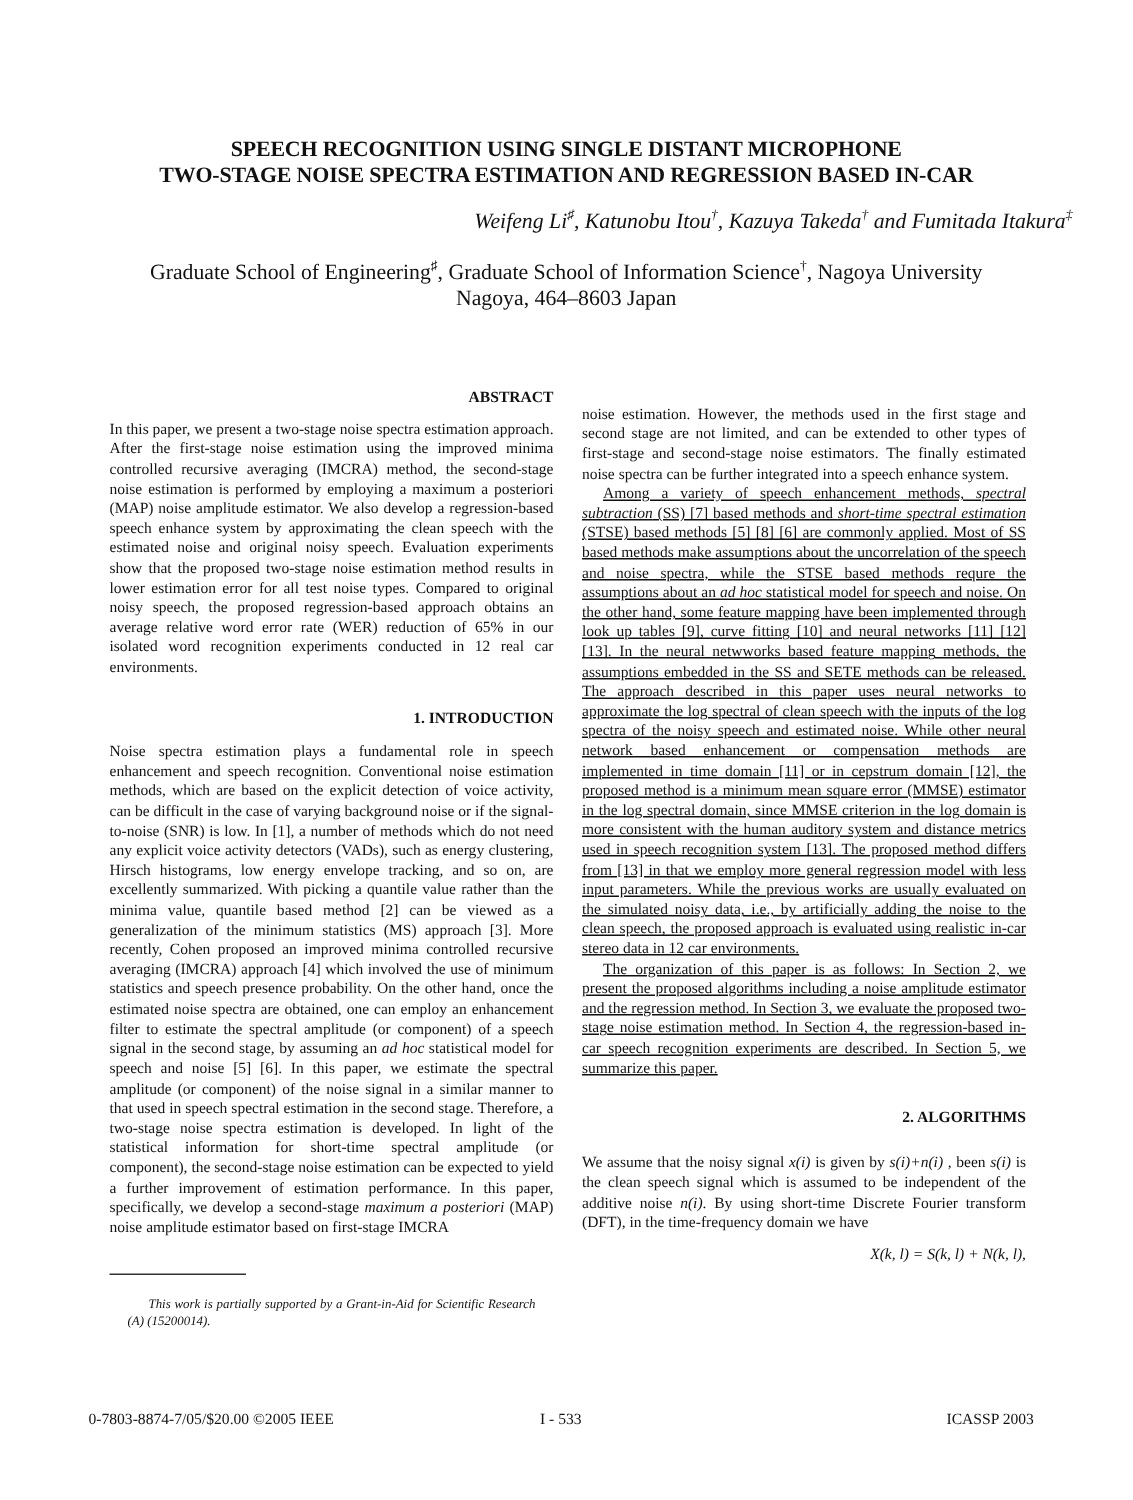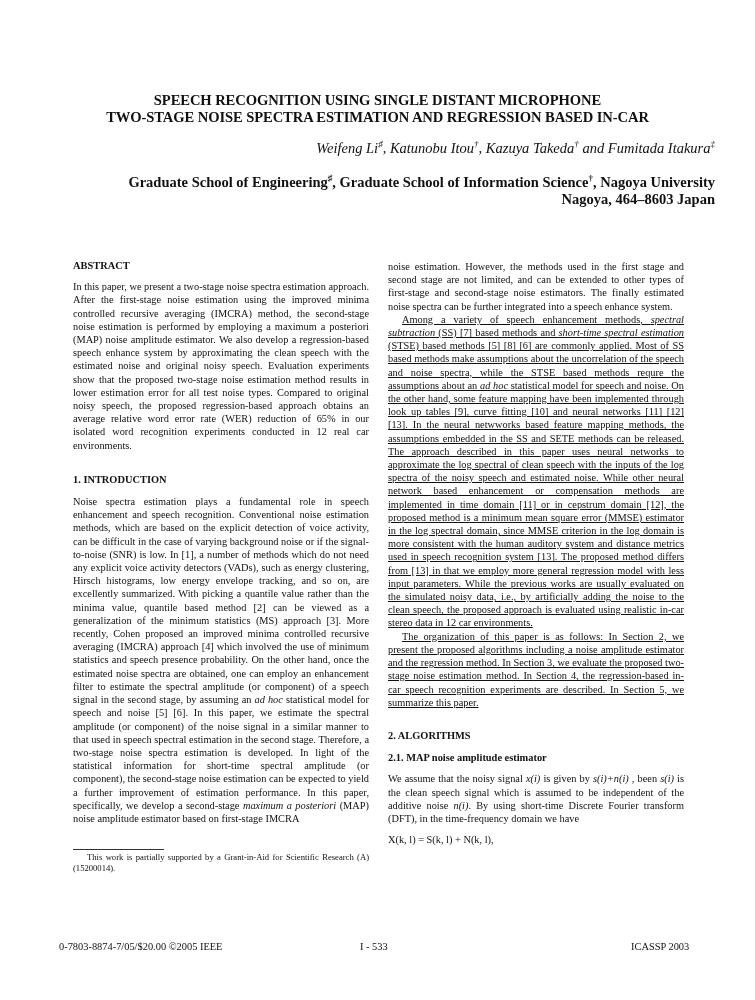--- a/index.html
+++ b/index.html
@@ -2,33 +2,33 @@
 <html><head>
 <meta charset="utf-8">
 <style>
   html, body { margin: 0; padding: 0; background: #ffffff; }
   body { width: 755px; height: 1000px; position: relative; overflow: hidden;
          font-family: "Liberation Serif", "DejaVu Serif", serif; color: #111; }
   .title { position: absolute; left: 40px; width: 675px; top: 92px; text-align: center;
            font-weight: bold; font-size: 14.6px; line-height: 17px; letter-spacing: -0.1px; }
   .authors { position: absolute; left: 40px; width: 675px; top: 140px; text-align: right;
              font-style: italic; font-size: 14.5px; line-height: 17px; }
-  .affil { position: absolute; left: 40px; width: 675px; top: 174px; text-align: right;
-           font-size: 14.5px; line-height: 17px; font-weight: bold; }
+  .affil { position: absolute; left: 40px; width: 675px; top: 174px; text-align: center;
+           font-size: 14.5px; line-height: 17px; }
   .col { position: absolute; width: 296px; font-size: 10.35px; line-height: 13.2px; text-align: justify; }
   .col p { margin: 0; }
   .left { left: 73px; top: 259px; }
-  .right { left: 388px; top: 260px; }
-  .sec-head { text-align: left; font-weight: bold; font-size: 10.4px; margin: 0; }
+  .right { left: 388px; top: 270px; }
+  .sec-head { text-align: right; font-weight: bold; font-size: 10.4px; margin: 0; }
   .subsec-head { font-weight: bold; font-size: 10.4px; margin: 0; text-align: left; }
   .indent { text-indent: 14px; text-decoration: underline; }
   .footrule { position: absolute; left: 73px; top: 849px; width: 91px; height: 0; border-top: 1px solid #333; }
   .footnote { position: absolute; left: 73px; top: 852px; width: 296px; font-size: 8.6px; line-height: 11px; text-align: justify; }
-  .footnote p { margin: 0; text-indent: 14px; }
-  .eq { text-align: left; margin: 0; }
+  .footnote p { margin: 12px; text-indent: 14px; font-style: italic; }
+  .eq { text-align: right; font-style: italic; margin: 0; }
   .footer { position: absolute; top: 941px; font-size: 10.4px; }
   .f-left { left: 59px; }
   .f-mid { left: 360px; }
   .f-right { left: 631px; }
   i { font-style: italic; }
   sup { font-size: 9px; line-height: 0; }
 </style>
 </head>
 <body>
 
@@ -61,21 +61,20 @@
   <p>This work is partially supported by a Grant-in-Aid for Scientific Research (A) (15200014).</p>
 </div>
 
 <div class="col right">
   <p>noise estimation. However, the methods used in the first stage and second stage are not limited, and can be extended to other types of first-stage and second-stage noise estimators. The finally estimated noise spectra can be further integrated into a speech enhance system.</p>
   <p class="indent"><span>Among a variety of speech enhancement methods, </span><i>spectral subtraction</i><span> (SS) [7] based methods and </span><i>short-time spectral estimation</i><span> (STSE) based methods [5] [8] [6] are commonly applied. Most of SS based methods make assumptions about the uncorrelation of the speech and noise spectra, while the STSE based methods requre the assumptions about an </span><i>ad hoc</i><span> statistical model for speech and noise. On the other hand, some feature mapping have been implemented through look up tables [9], curve fitting [10] and neural networks [11] [12] [13]. In the neural netwworks based feature mapping methods, the assumptions embedded in the SS and SETE methods can be released. The approach described in this paper uses neural networks to approximate the log spectral of clean speech with the inputs of the log spectra of the noisy speech and estimated noise. While other neural network based enhancement or compensation methods are implemented in time domain [11] or in cepstrum domain [12], the proposed method is a minimum mean square error (MMSE) estimator in the log spectral domain, since MMSE criterion in the log domain is more consistent with the human auditory system and distance metrics used in speech recognition system [13]. The proposed method differs from [13] in that we employ more general regression model with less input parameters. While the previous works are usually evaluated on the simulated noisy data, i.e., by artificially adding the noise to the clean speech, the proposed approach is evaluated using realistic in-car stereo data in 12 car environments.</span></p>
   <p class="indent">The organization of this paper is as follows: In Section 2, we present the proposed algorithms including a noise amplitude estimator and the regression method. In Section 3, we evaluate the proposed two-stage noise estimation method. In Section 4, the regression-based in-car speech recognition experiments are described. In Section 5, we summarize this paper.</p>
   <div style="height:20px"></div>
   <p class="sec-head">2. ALGORITHMS</p>
   <div style="height:9px"></div>
-  <p class="subsec-head">2.1. MAP noise amplitude estimator</p>
   <div style="height:8px"></div>
   <p><span>We assume that the noisy signal </span><i>x(i)</i><span> is given by </span><i>s(i)+n(i)</i><span> , been </span><i>s(i)</i><span> is the clean speech signal which is assumed to be independent of the additive noise </span><i>n(i)</i><span>. By using short-time Discrete Fourier transform (DFT), in the time-frequency domain we have</span></p>
   <div style="height:8px"></div>
   <p class="eq">X(k, l) = S(k, l) + N(k, l),</p>
 </div>
 
 <div class="footer f-left">0-7803-8874-7/05/$20.00 ©2005 IEEE</div>
 <div class="footer f-mid">I - 533</div>
 <div class="footer f-right">ICASSP 2003</div>
 

